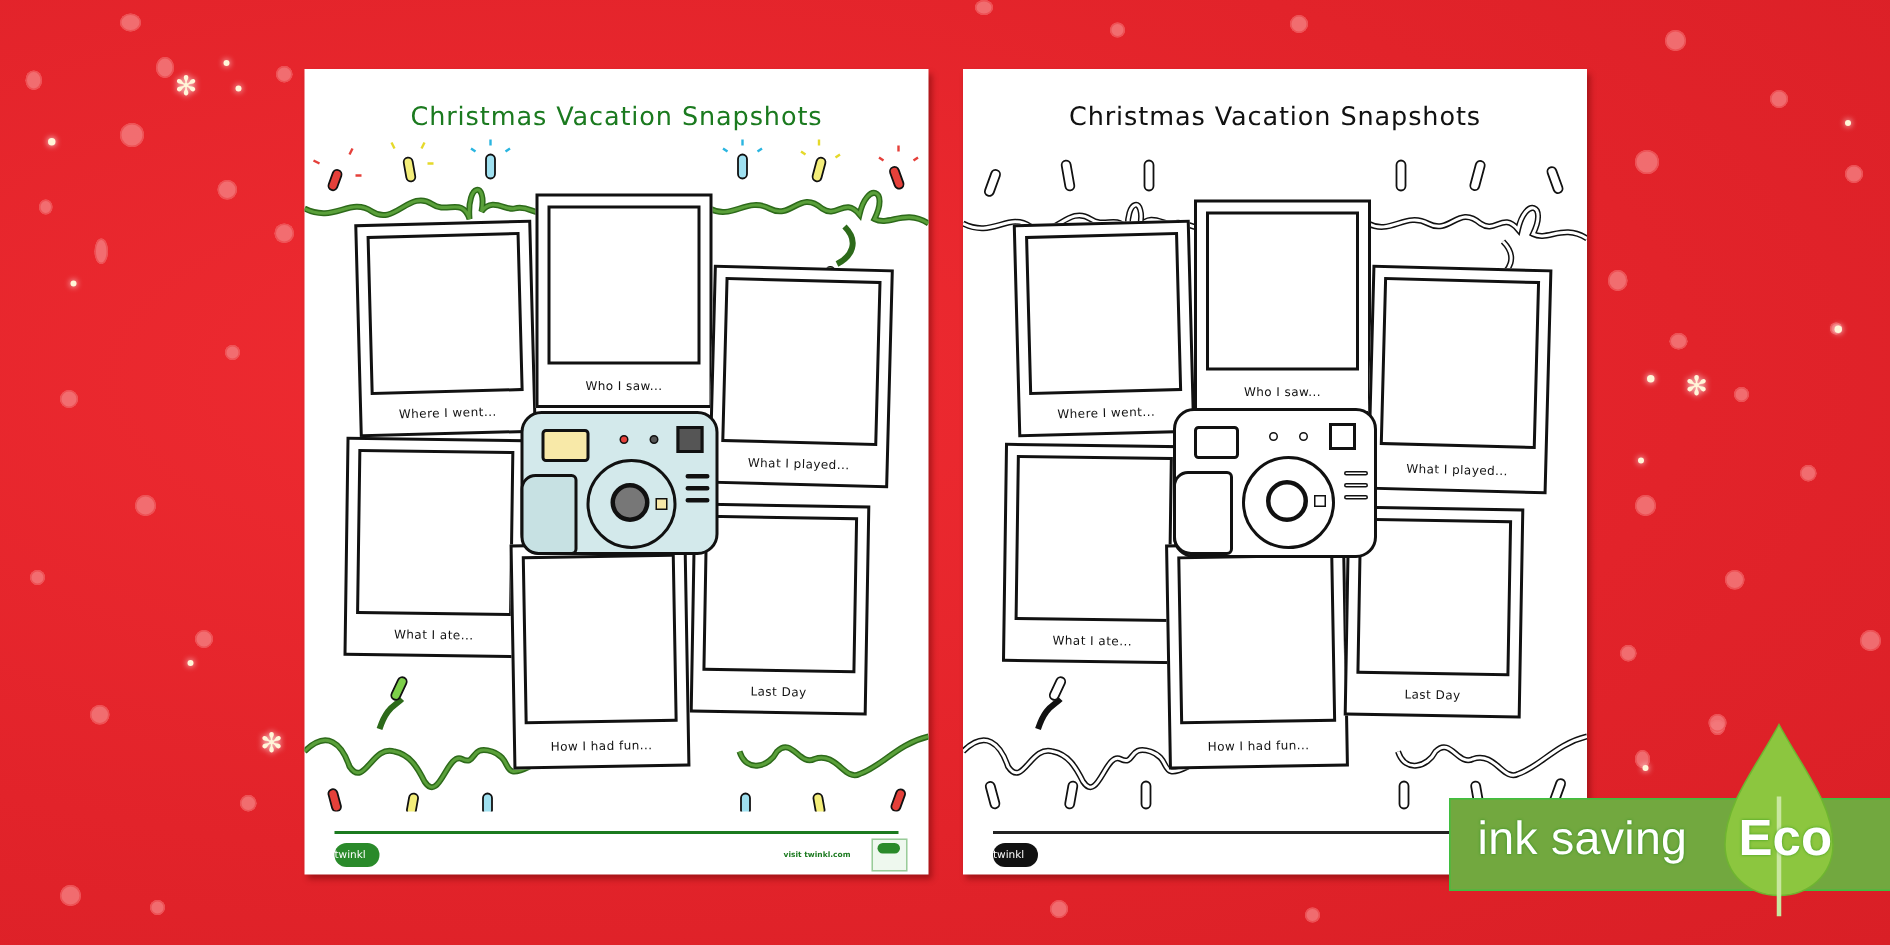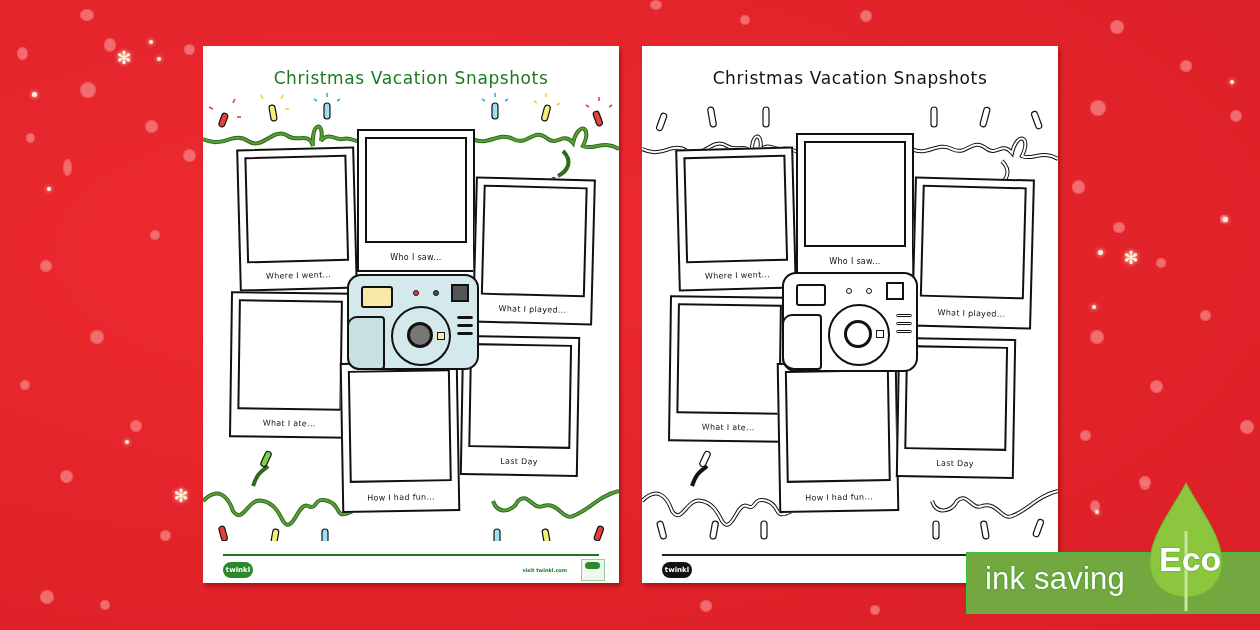--- a/index.html
+++ b/index.html
@@ -25,27 +25,27 @@
   .cam-lens-ring{position:absolute;border:2px solid #111;border-radius:50%;box-sizing:border-box;}
   .cam-lens{position:absolute;border:3px solid #111;border-radius:50%;box-sizing:border-box;}
   .cam-dot{position:absolute;width:6px;height:6px;border-radius:50%;border:1.5px solid #111;box-sizing:border-box;}
   .cam-view{position:absolute;width:18px;height:18px;border:2px solid #111;box-sizing:border-box;}
   .cam-slot{position:absolute;height:3px;border:1.5px solid #111;border-radius:2px;box-sizing:border-box;}
   .cam-sq{position:absolute;width:8px;height:8px;border:1.5px solid #111;box-sizing:border-box;}
   .lights{position:absolute;left:0;width:100%;pointer-events:none;}
   .footer-line{position:absolute;left:20px;right:20px;top:508px;height:2px;}
   #page1 .footer-line{background:#1b7a1f;}
   #page2 .footer-line{background:#222;}
-  .logo{position:absolute;left:20px;top:516px;width:30px;height:16px;border-radius:9px;color:#fff;font-size:7px;font-weight:bold;text-align:center;line-height:16px;}
+  .logo{position:absolute;left:20px;top:516px;width:30px;height:16px;border-radius:9px;color:#fff;font-size:7px;font-weight:normal;line-height:16px;}
   #page1 .logo{background:#2a8a2a;}
   #page2 .logo{background:#111;}
   .visit{position:absolute;right:52px;top:521px;font-size:5px;color:#1b7a1f;font-weight:bold;}
   .badge{position:absolute;right:14px;top:513px;width:22px;height:20px;border:1px solid #9c9;background:#eef8ee;}
   .badge:before{content:"";position:absolute;left:3px;top:2px;width:15px;height:7px;border-radius:5px;background:#2a8a2a;}
-  .eco-banner{position:absolute;left:966px;top:552px;width:294px;height:62px;background:#72a83f;border:1px solid #3fbf3f;border-right:none;box-sizing:border-box;}
+  .eco-banner{position:absolute;left:966px;top:532px;width:294px;height:62px;background:#72a83f;border:1px solid #3fbf3f;border-right:none;box-sizing:border-box;}
   .eco-text{position:absolute;left:18px;top:8px;font-size:31px;color:#fff;font-family:"Liberation Sans",sans-serif;text-shadow:0 0 2px #2f8f1f;letter-spacing:.2px;}
   .eco-leaf{position:absolute;left:1146px;top:481px;width:80px;height:130px;}
   .eco-label{position:absolute;left:1159px;top:540px;font-size:34px;font-weight:bold;color:#fff;font-family:"Liberation Sans",sans-serif;text-shadow:0 0 2px #3a9a1a;}
 </style>
 </head>
 <body>
 
 <div class="bg"></div>
 
 <div>

